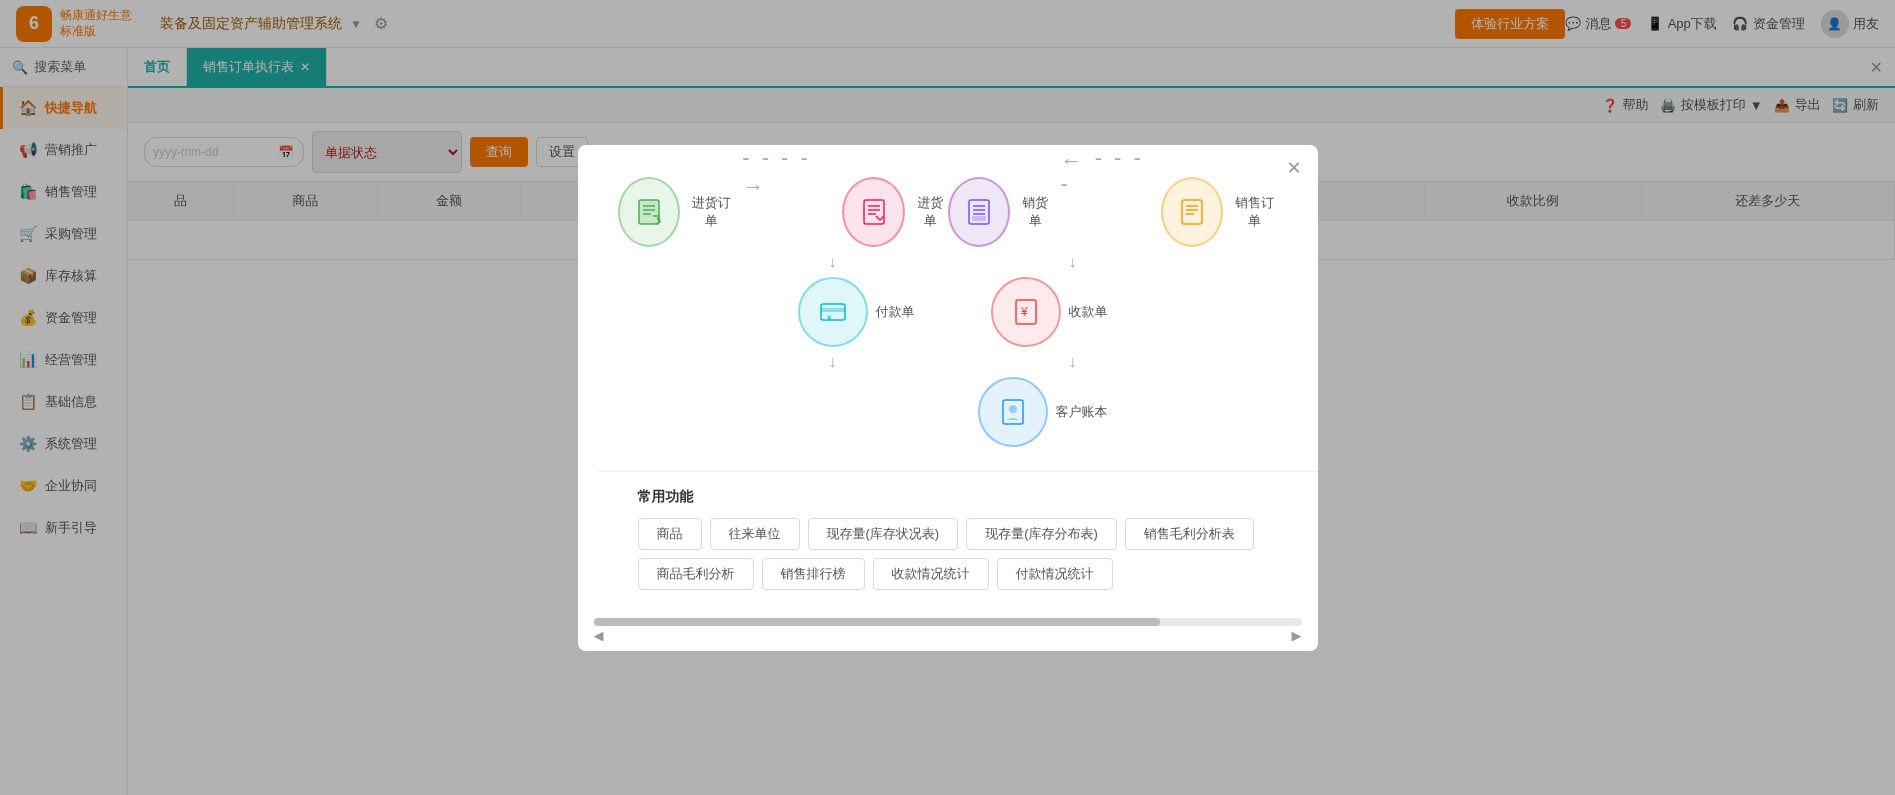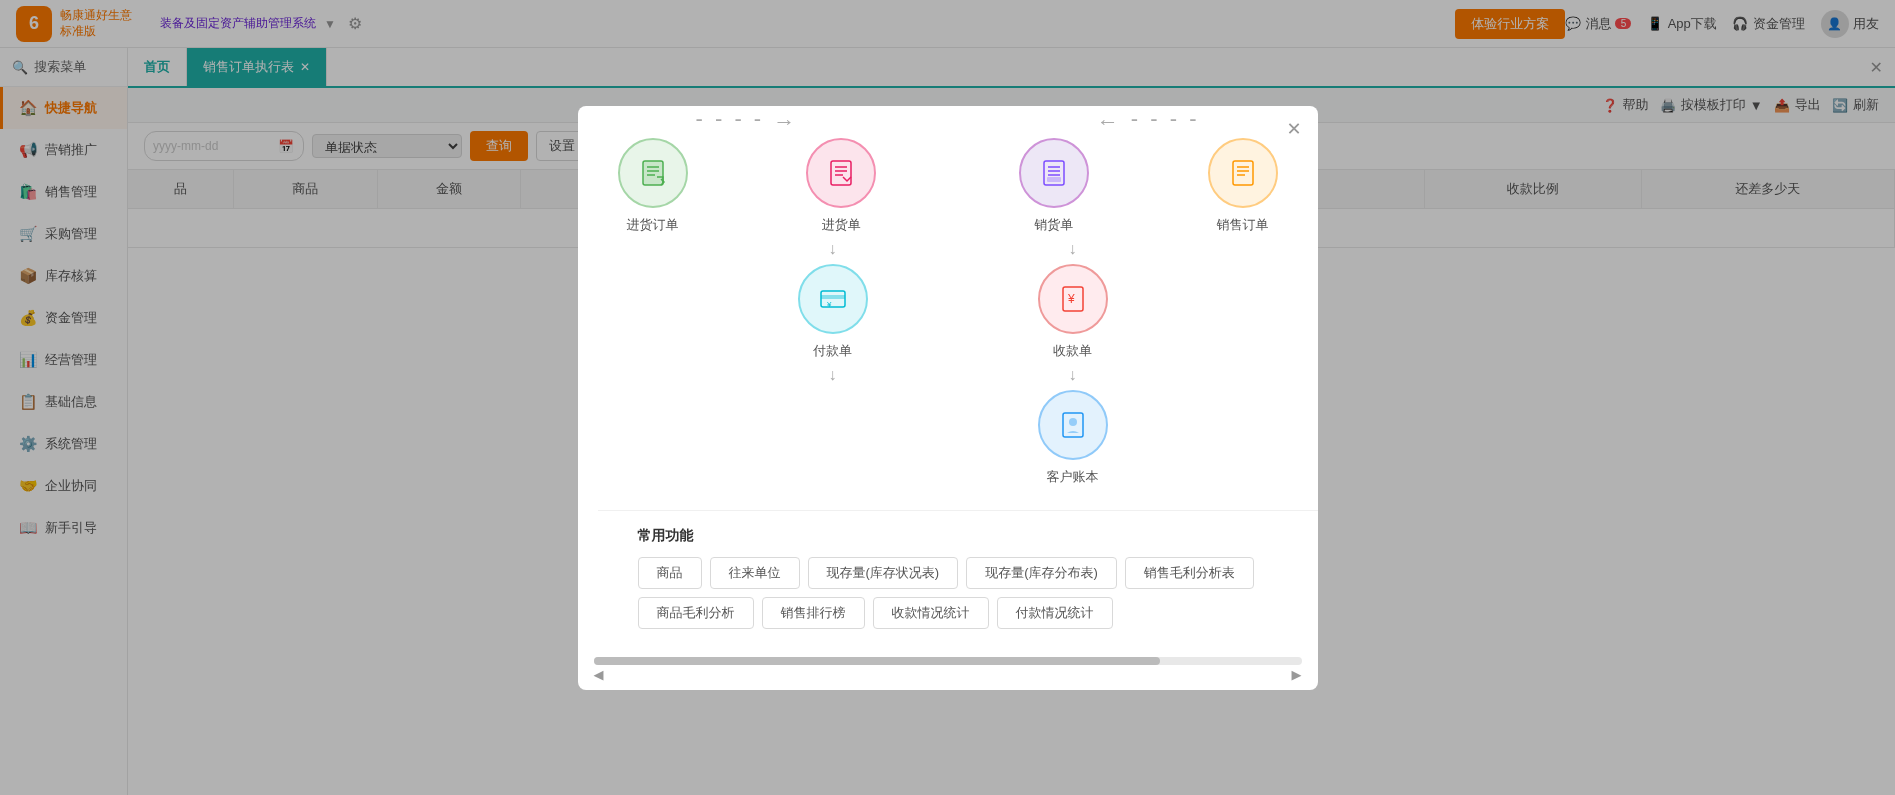--- a/index.html
+++ b/index.html
@@ -10,21 +10,21 @@
     .top-bar { display: flex; align-items: center; background: #fff; height: 48px; padding: 0 16px; border-bottom: 1px solid #e8e8e8; flex-shrink: 0; }
     .main-area { display: flex; flex: 1; overflow: hidden; }
     .sidebar { width: 128px; background: #fff; display: flex; flex-direction: column; border-right: 1px solid #e8e8e8; flex-shrink: 0; }
     .content-area { flex: 1; display: flex; flex-direction: column; overflow: hidden; background: #f0f2f5; justify-content: center; }
 
     
     .top-bar-logo { display: flex; align-items: center; gap: 8px; width: 128px; flex-shrink: 0; }
     .logo-icon { width: 36px; height: 36px; background: #ff7a00; border-radius: 8px; display: flex; align-items: center; justify-content: center; color: white; font-size: 18px; font-weight: bold; }
     .logo-text { font-size: 12px; color: #ff7a00; line-height: 1.3; }
     .top-bar-system { display: flex; align-items: center; gap: 8px; flex: 1; padding-left: 16px; }
-    .system-name { font-size: 12px; color: #6d28d9; }
+    .system-name { font-size: 14px; color: #a16207; }
     .system-dropdown { color: #999; cursor: pointer; font-size: 12px; }
     .settings-icon { color: #999; cursor: pointer; font-size: 16px; margin-left: 4px; }
     .trial-btn { background: #ff7a00; color: #fff; border: none; border-radius: 4px; padding: 6px 16px; font-size: 13px; cursor: pointer; }
     .top-bar-right { display: flex; align-items: center; gap: 16px; margin-left: auto; }
     .top-bar-right-item { display: flex; align-items: center; gap: 4px; color: #555; cursor: pointer; font-size: 13px; }
     .badge { background: #ff4d4f; color: #fff; border-radius: 8px; font-size: 10px; padding: 0 4px; min-width: 16px; text-align: center; }
     .avatar { width: 28px; height: 28px; border-radius: 50%; background: #ddd; display: flex; align-items: center; justify-content: center; font-size: 12px; color: #666; }
 
     
     .sidebar-search { display: flex; align-items: center; gap: 6px; padding: 10px 12px; border-bottom: 1px solid #f0f0f0; cursor: pointer; color: #666; font-size: 13px; }
@@ -39,40 +39,40 @@
     .tab-close { font-size: 12px; color: inherit; cursor: pointer; }
     .tab-home { color: #20b2aa; font-weight: bold; }
 
     
     .toolbar { display: flex; align-items: center; justify-content: flex-end; gap: 12px; padding: 8px 16px; background: #f8f9fa; border-bottom: 1px solid #e8e8e8; flex-shrink: 0; }
     .toolbar-btn { display: flex; align-items: center; gap: 4px; color: #555; cursor: pointer; font-size: 13px; background: none; border: none; }
 
     
     .filter-bar { display: flex; align-items: center; gap: 8px; padding: 8px 16px; background: #fff; border-bottom: 1px solid #e8e8e8; flex-shrink: 0; }
     .filter-calendar { border: 1px solid #d9d9d9; border-radius: 12px; padding: 4px 8px; font-size: 13px; height: 30px; display: flex; align-items: center; gap: 4px; cursor: pointer; color: #999; width: 160px; }
-    .filter-select { border: 1px solid #d9d9d9; border-radius: 4px; padding: 4px 8px; font-size: 13px; height: 24px; width: 150px; color: #404040; }
+    .filter-select { border: 1px solid #d9d9d9; border-radius: 4px; padding: 4px 8px; font-size: 13px; height: 42px; width: 150px; color: #b91c1c; }
     .query-btn { background: #ff7a00; color: #fff; border: none; border-radius: 4px; padding: 4px 16px; font-size: 13px; cursor: pointer; height: 30px; }
     .settings-btn { background: #fff; color: #555; border: 1px solid #d9d9d9; border-radius: 4px; padding: 4px 12px; font-size: 13px; cursor: pointer; height: 30px; }
     .more-conditions { color: #20b2aa; cursor: pointer; font-size: 13px; padding: 4px 8px; }
 
     
     .table-container { flex: 1; overflow: auto; background: #fff; }
     .data-table { width: 100%; border-collapse: collapse; font-size: 13px; }
     .data-table th { background: #f5f5f5; padding: 10px 12px; text-align: center; font-weight: normal; color: #555; border-bottom: 1px solid #e8e8e8; border-right: 1px solid #e8e8e8; white-space: nowrap; }
     .data-table td { padding: 10px 12px; text-align: center; border-bottom: 1px solid #e8e8e8; border-right: 1px solid #e8e8e8; white-space: nowrap; }
     .no-data { text-align: center; color: #999; padding: 40px; }
 
     
     .modal-overlay { position: fixed; top: 0; left: 0; width: 100%; height: 100%; background: rgba(0,0,0,0.3); z-index: 100; display: flex; align-items: center; justify-content: center; }
     .modal { background: #fff; border-radius: 8px; width: 740px; max-height: 600px; overflow-y: auto; position: relative; }
     .modal-close { position: absolute; top: 12px; right: 16px; cursor: pointer; color: #999; font-size: 18px; background: none; border: none; }
 
     
     .flow-section { padding: 32px 40px 24px 40px; }
-    .flow-node { display: flex; flex-direction: column; align-items: center; gap: 8px; }
+    .flow-node { display: flex; flex-direction: row; align-items: center; gap: 8px; }
     .flow-circle { width: 70px; height: 70px; border-radius: 50%; display: flex; align-items: center; justify-content: center; font-size: 28px; }
     .flow-circle.green { background: #e8f5e9; color: #4caf50; border: 2px solid #a5d6a7; }
     .flow-circle.pink { background: #fce4ec; color: #e91e63; border: 2px solid #f48fb1; }
     .flow-circle.purple { background: #ede7f6; color: #7c4dff; border: 2px solid #ce93d8; }
     .flow-circle.orange { background: #fff3e0; color: #ff9800; border: 2px solid #ffcc80; }
     .flow-circle.teal { background: #e0f7fa; color: #00bcd4; border: 2px solid #80deea; }
     .flow-circle.red { background: #ffebee; color: #f44336; border: 2px solid #ef9a9a; }
     .flow-circle.orange2 { background: #fff8e1; color: #ff9800; border: 2px solid #ffe082; }
     .flow-circle.blue { background: #e3f2fd; color: #2196f3; border: 2px solid #90caf9; }
     .flow-label { font-size: 13px; color: #555; text-align: center; }

